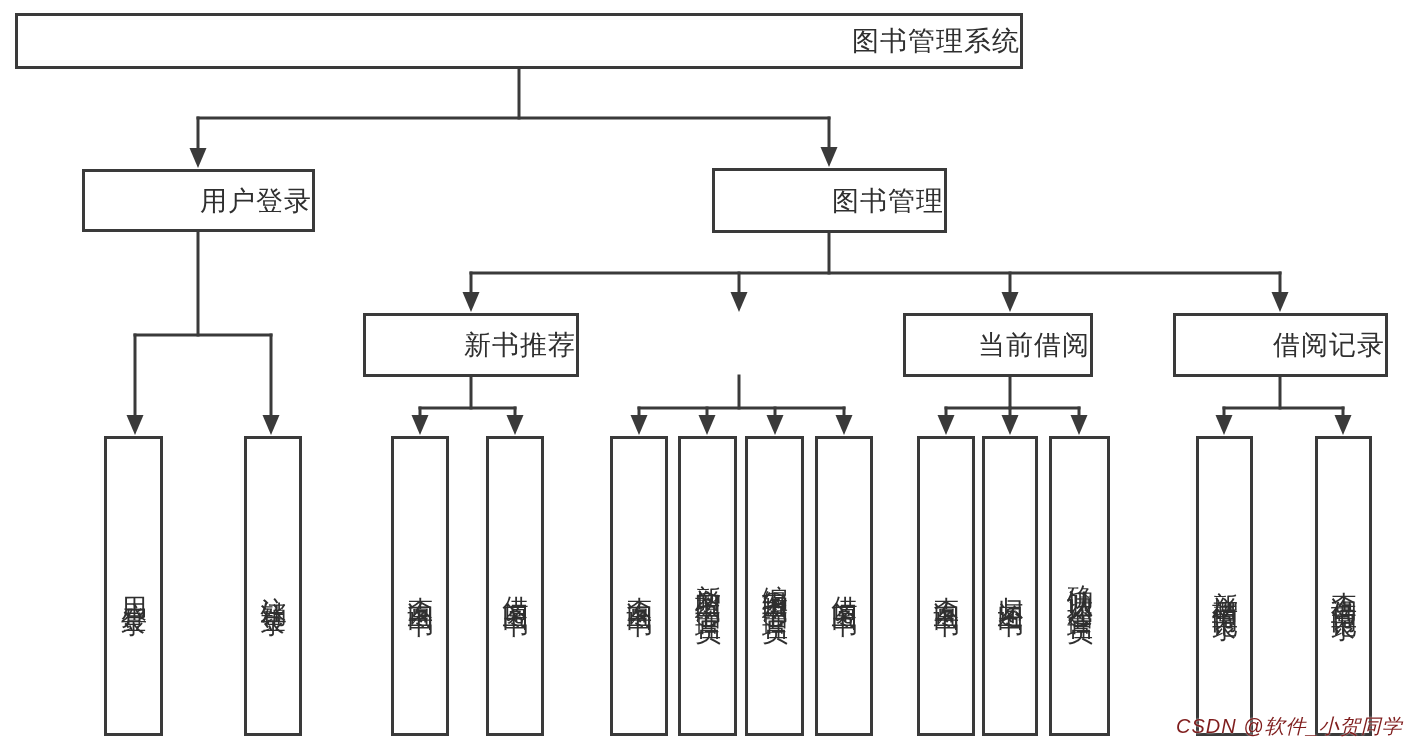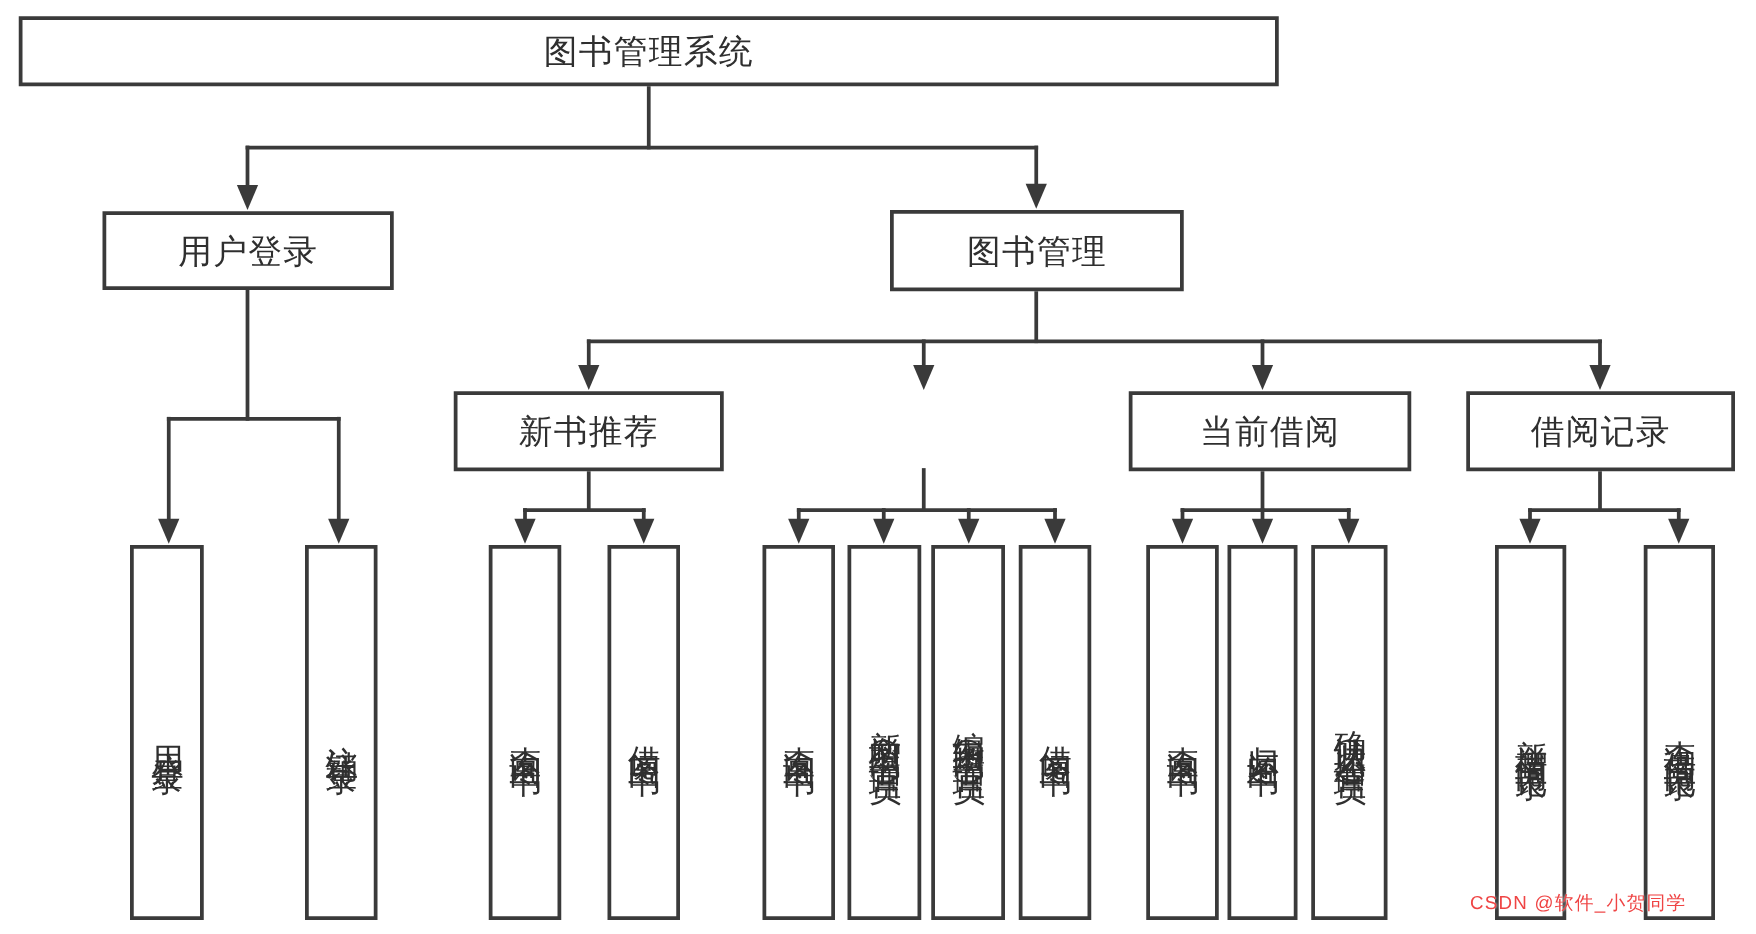--- a/index.html
+++ b/index.html
@@ -29,40 +29,42 @@
     display: flex;
     align-items: center;
     justify-content: center;
     color: #2f2f2f;
     z-index: 2;
   }
   .hbox {
     font-size: 27px;
     letter-spacing: 1px;
     white-space: nowrap;
+    justify-content: flex-end;
   }
   .vbox {
     font-size: 26px;
   }
   .vbox .vtext {
     writing-mode: vertical-rl;
     text-orientation: mixed;
     letter-spacing: 5px;
     line-height: 1.15;
   }
   .watermark {
     position: absolute;
     left: 1176px;
     top: 713px;
-    font-size: 15px;
+    font-size: 20px;
     letter-spacing: 1px;
-    color: #ef4444;
+    color: #7f1d1d;
     text-shadow: 0 0 2px #ffffff;
     white-space: nowrap;
     z-index: 3;
+    font-style: italic;
   }
 </style>
 </head>
 <body>
 
 <div class="canvas">
 
   <svg id="connector-layer" width="1405" height="747" viewBox="0 0 1405 747" aria-hidden="true">
       <line x1="519" y1="68" x2="519" y2="118" stroke="#3a3a3a" stroke-width="3" stroke-linecap="square"></line>
       <line x1="198" y1="118" x2="829" y2="118" stroke="#3a3a3a" stroke-width="3" stroke-linecap="square"></line>
@@ -125,21 +127,21 @@
   <div class="box hbox" style="left:82px;top:169px;width:233px;height:63px">
     <span>用户登录</span>
   </div>
   <div class="box hbox" style="left:712px;top:168px;width:235px;height:65px">
     <span>图书管理</span>
   </div>
 
   <div class="box hbox" style="left:363px;top:313px;width:216px;height:64px">
     <span>新书推荐</span>
   </div>
-  <div class="box hbox" style="left:903px;top:313px;width:226px;height:64px">
+  <div class="box hbox" style="left:903px;top:313px;width:190px;height:64px">
     <span>当前借阅</span>
   </div>
   <div class="box hbox" style="left:1173px;top:313px;width:215px;height:64px">
     <span>借阅记录</span>
   </div>
 
   <div class="box vbox" style="left:104px;top:436px;width:59px;height:300px">
     <span class="vtext">用户登录</span>
   </div>
   <div class="box vbox" style="left:244px;top:436px;width:58px;height:300px">

